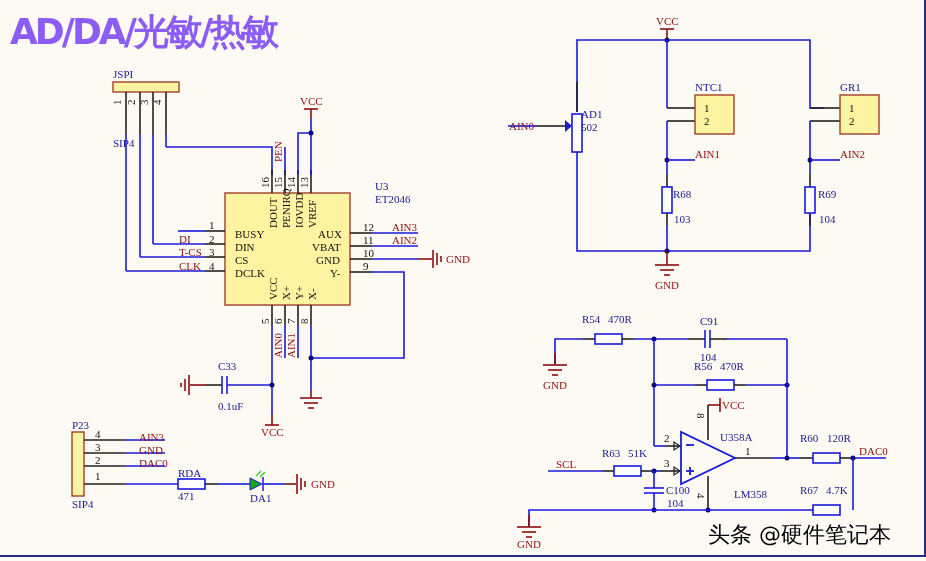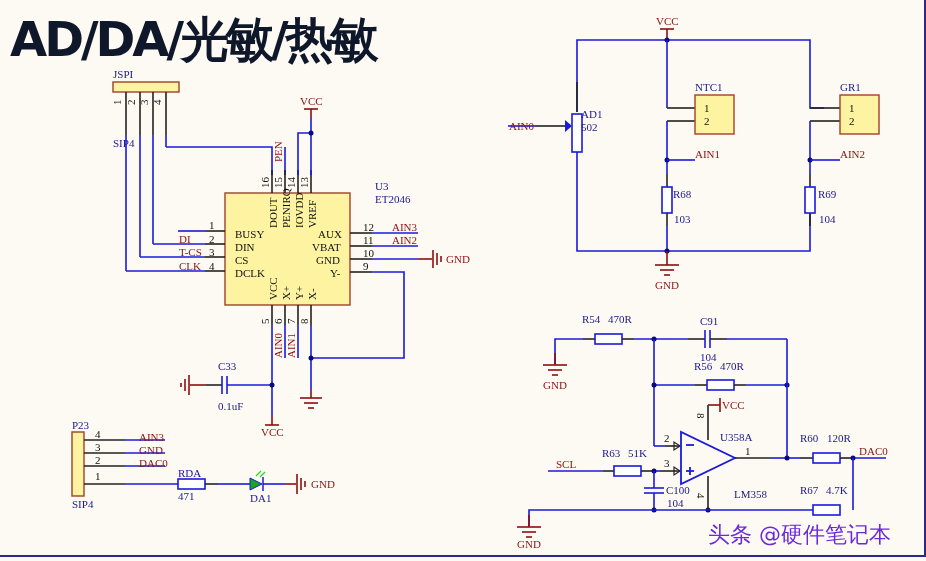--- a/index.html
+++ b/index.html
@@ -1,19 +1,19 @@
 <!DOCTYPE html>
 <html><head>
 <meta charset="utf-8">
 <style>
   html, body { margin: 0; padding: 0; background: #fdf9f3; }
   body { width: 926px; height: 561px; position: relative; overflow: hidden; font-family: "Liberation Serif", serif; }
   #frame { position: absolute; left: 0; top: 0; width: 926px; height: 561px; }
-  .title { position: absolute; left: 10px; top: 8px; font-family: "DejaVu Sans", sans-serif; font-weight: bold; font-size: 48px; color: #0f172a; letter-spacing: -3px; }
-  .watermark { position: absolute; left: 708px; top: 520px; font-family: "DejaVu Sans", sans-serif; font-size: 22px; color: #6d28d9; text-shadow: 0 0 3px #fff, 0 0 3px #fff; }
+  .title { position: absolute; left: 10px; top: 8px; font-family: "DejaVu Sans", sans-serif; font-weight: bold; font-size: 36px; color: #8b5cf6; letter-spacing: -3px; }
+  .watermark { position: absolute; left: 708px; top: 520px; font-family: "DejaVu Sans", sans-serif; font-size: 22px; color: #000000; text-shadow: 0 0 3px #fff, 0 0 3px #fff; }
   svg text { font-family: "Liberation Serif", serif; }
   .lbl { fill: #1a1a8c; font-size: 11px; }
   .net { fill: #8b1010; font-size: 11px; }
   .pin { fill: #111; font-size: 11px; }
   .wire { stroke: #1a1adc; stroke-width: 1.6; fill: none; }
   .pinl { stroke: #222; stroke-width: 1.6; fill: none; }
   .pwr { stroke: #8b1010; stroke-width: 1.6; fill: none; }
   .dot { fill: #0a0a7a; }
   .chip { fill: #fdf3a0; stroke: #a0402a; stroke-width: 1.4; }
   .res { fill: #fff; stroke: #1a1adc; stroke-width: 1.6; }

